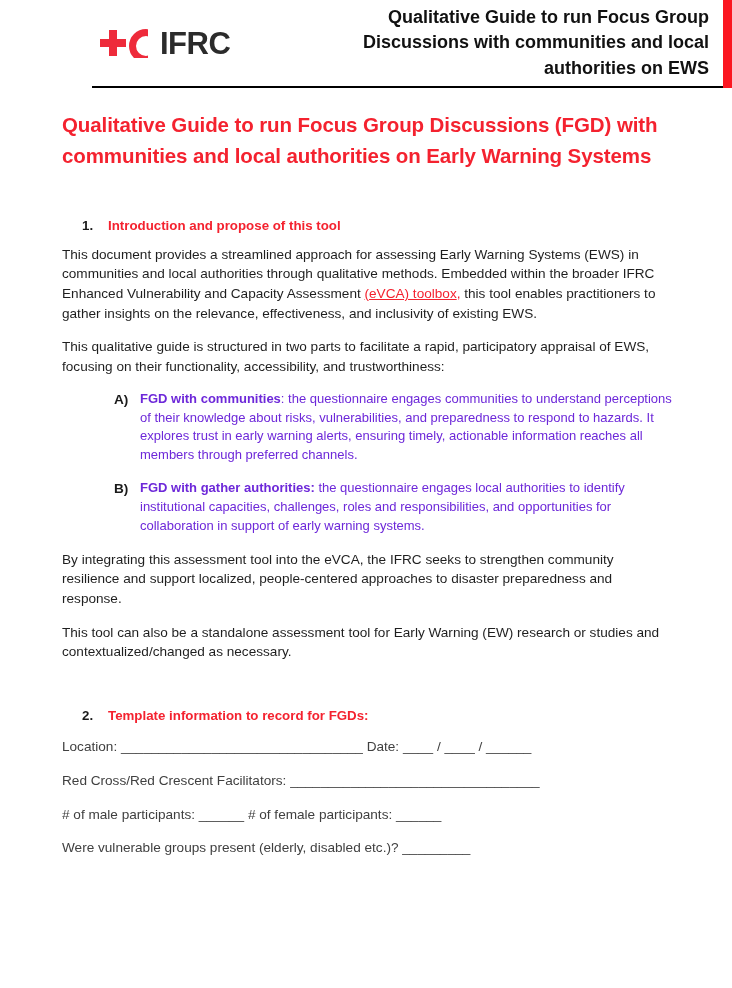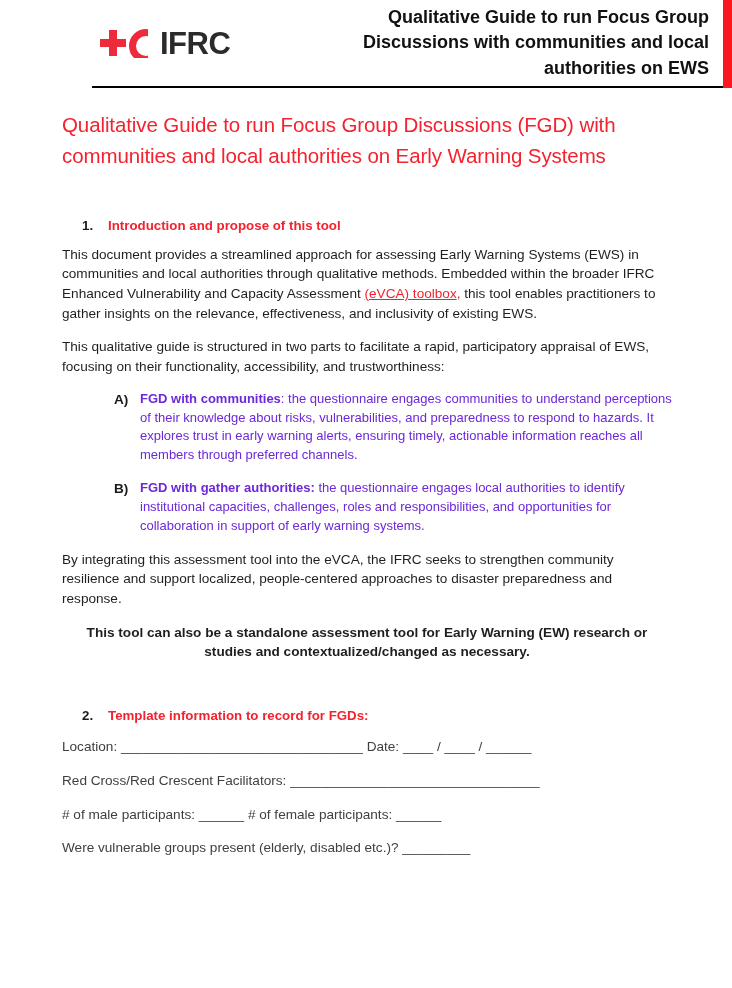--- a/index.html
+++ b/index.html
@@ -123,21 +123,21 @@
   .doc-body {
     position: absolute;
     left: 62px;
     top: 110px;
     width: 610px;
   }
 
   h1.doc-title {
     margin: 0;
     font-size: 20.5px;
-    font-weight: normal;
+    font-weight: bold;
     line-height: 1.50;
     color: #F4222F;
     letter-spacing: -0.1px;
   }
 
   .section-heading {
     display: flex;
     margin-top: 46px;
     margin-bottom: 12px;
     padding-left: 20px;
@@ -155,22 +155,21 @@
     color: #F4222F;
   }
 
   p.body-text {
     margin: 0 0 14px 0;
     font-size: 13.6px;
     line-height: 1.45;
     color: #1f1f1f;
   }
   p.body-text.bold {
-    font-weight: bold;
-    text-align: center;
+    font-weight: normal;
   }
   p.body-text.tight {
     margin-bottom: 13px;
   }
 
   .link {
     color: #F4222F;
     text-decoration: underline;
   }
   .link-tail {

